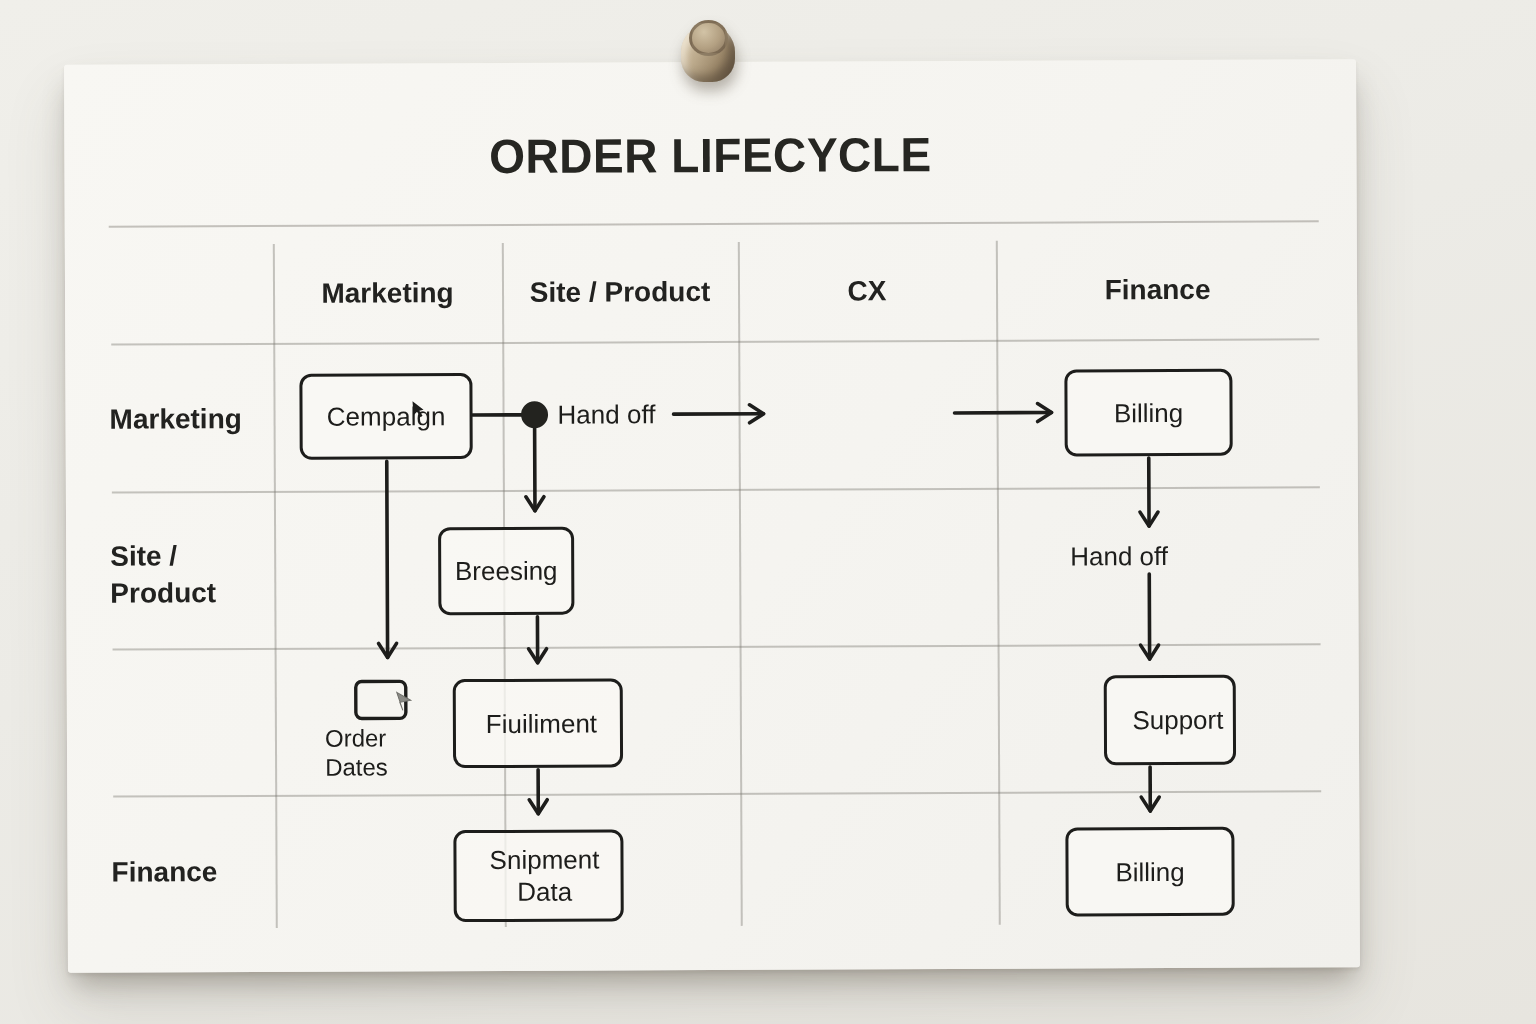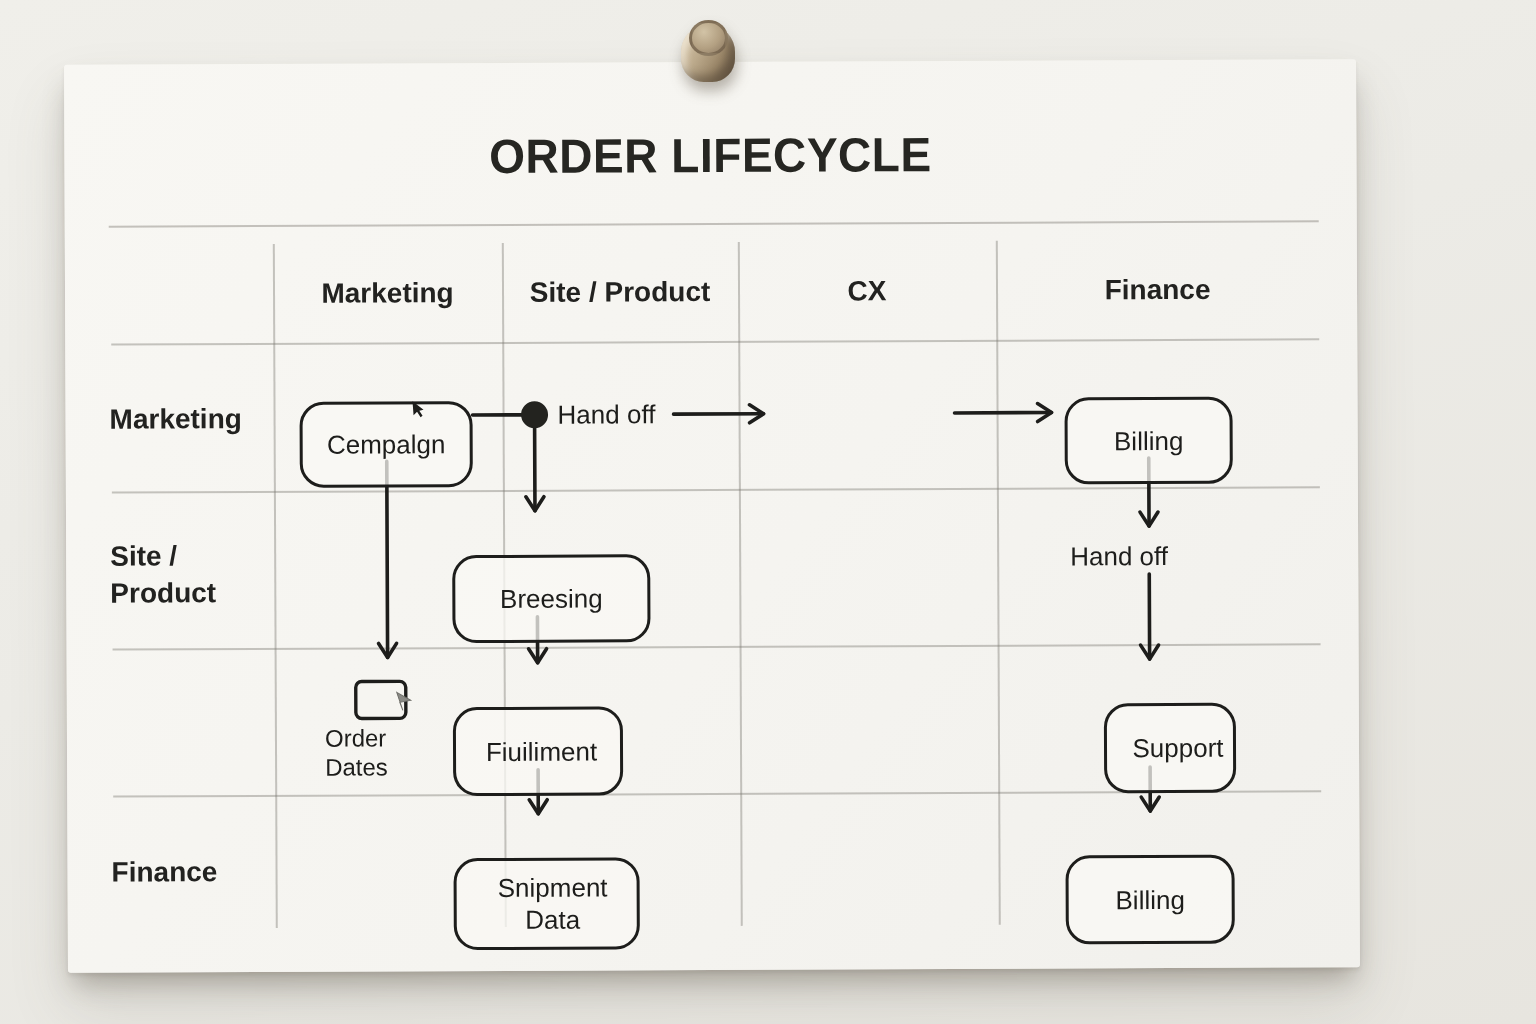--- a/index.html
+++ b/index.html
@@ -33,31 +33,31 @@
     font-size:28px;font-weight:bold;color:#222220;
   }
   .ch1{left:208px;width:229px}.ch2{left:437px;width:236px}
   .ch3{left:673px;width:258px}.ch4{left:931px;width:323px}
   .rowlabel{
     position:absolute;left:44px;width:170px;font-size:28px;font-weight:bold;
     line-height:37px;color:#222220;
   }
   .rl1{top:336px}.rl2{top:473px}.rl3{top:642px}.rl4{top:789px}
   .node{
-    position:absolute;border:3.5px solid #1d1d1b;border-radius:24px;
+    position:absolute;border:3.5px solid #1d1d1b;border-radius:12px;
     background:rgba(249,248,244,.75);
     display:flex;align-items:center;justify-content:center;text-align:center;
-    font-size:26px;color:#1d1d1b;line-height:32px;padding:2px 8px;box-sizing:border-box;margin-top:28px;
+    font-size:26px;color:#1d1d1b;line-height:32px;padding:2px 8px;box-sizing:border-box;
   }
   .n-campaign{left:234px;top:310px;width:173px;height:86px;}
   .n-checkout{left:713px;top:309px;width:174px;height:87px;}
   .n-billing-top{left:999px;top:309px;width:168px;height:87px;}
-  .n-browsing{left:386px;top:464px;width:198px;height:88px;}
+  .n-browsing{left:372px;top:464px;width:136px;height:88px;}
   .n-fulfillment{left:386px;top:616px;width:170px;height:89px;padding-left:15px;}
-  .n-shipment{left:386px;top:767px;width:186px;height:92px;padding-left:20px;}
+  .n-shipment{left:386px;top:767px;width:170px;height:92px;padding-left:20px;}
   .n-support{left:1037px;top:615px;width:132px;height:90px;padding-left:24px;}
   .n-billing-bottom{left:998px;top:767px;width:169px;height:89px;}
   .floatlabel{
     position:absolute;font-size:26px;color:#1d1d1b;text-align:left;
   }
   .handoff1{left:492px;top:337px;width:114px;}
   .handoff2{left:1004px;top:481px;width:158px;}
   .orderlabel{left:258px;top:660px;width:110px;font-size:24px;line-height:29px;}
   .arrows{position:absolute;left:0;top:0;pointer-events:none;}
   .cursor-glyph{position:absolute;left:344px;top:337px;}

